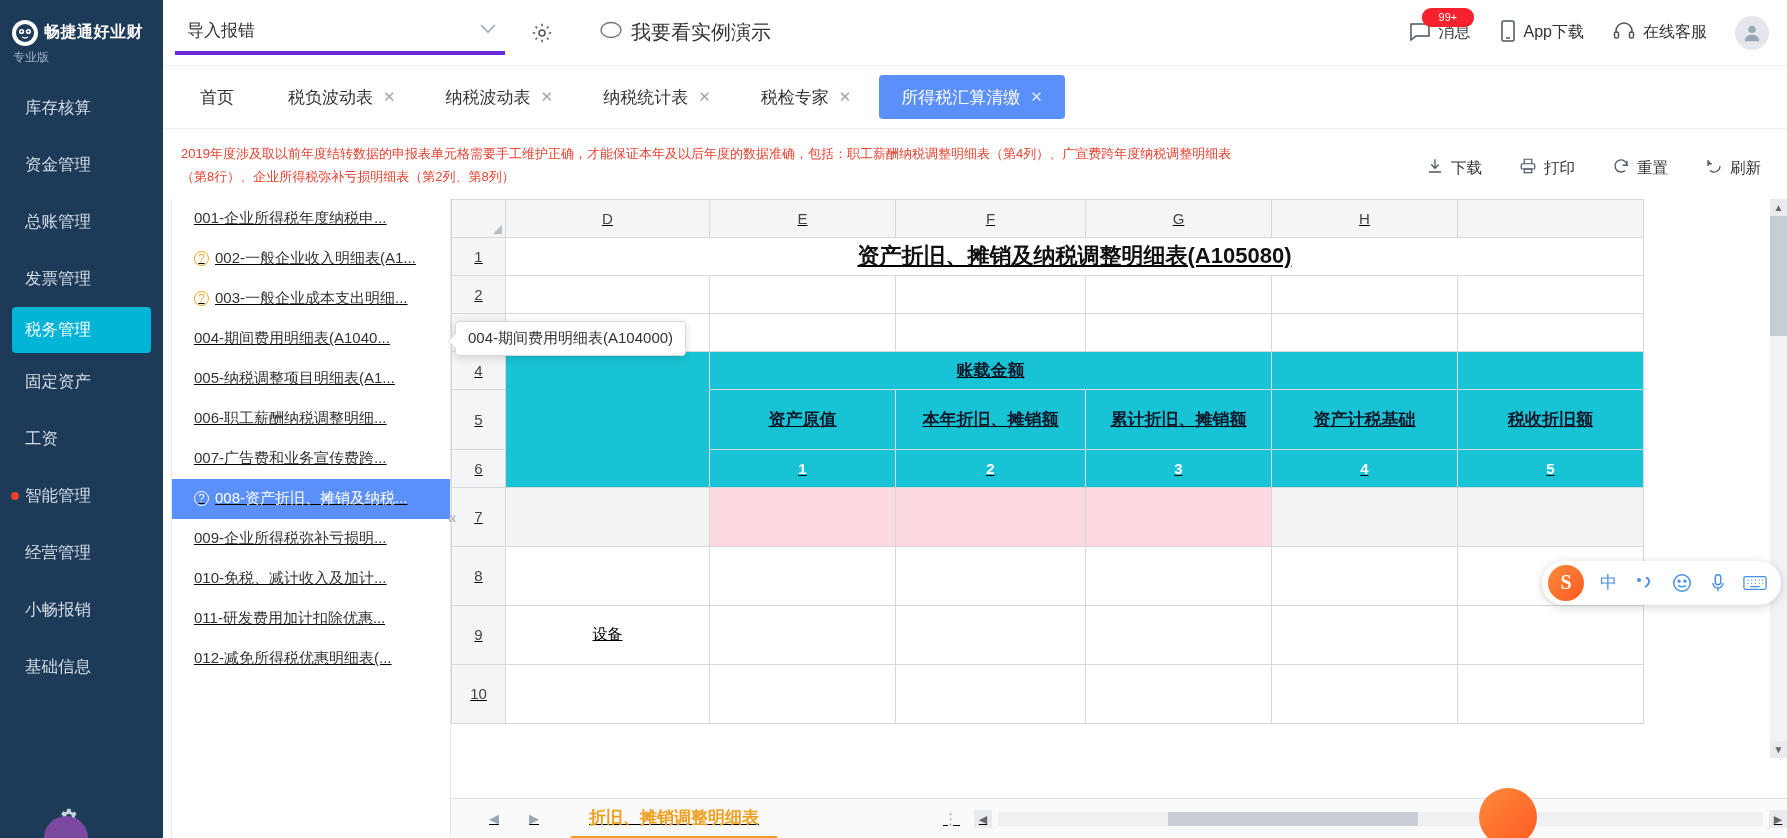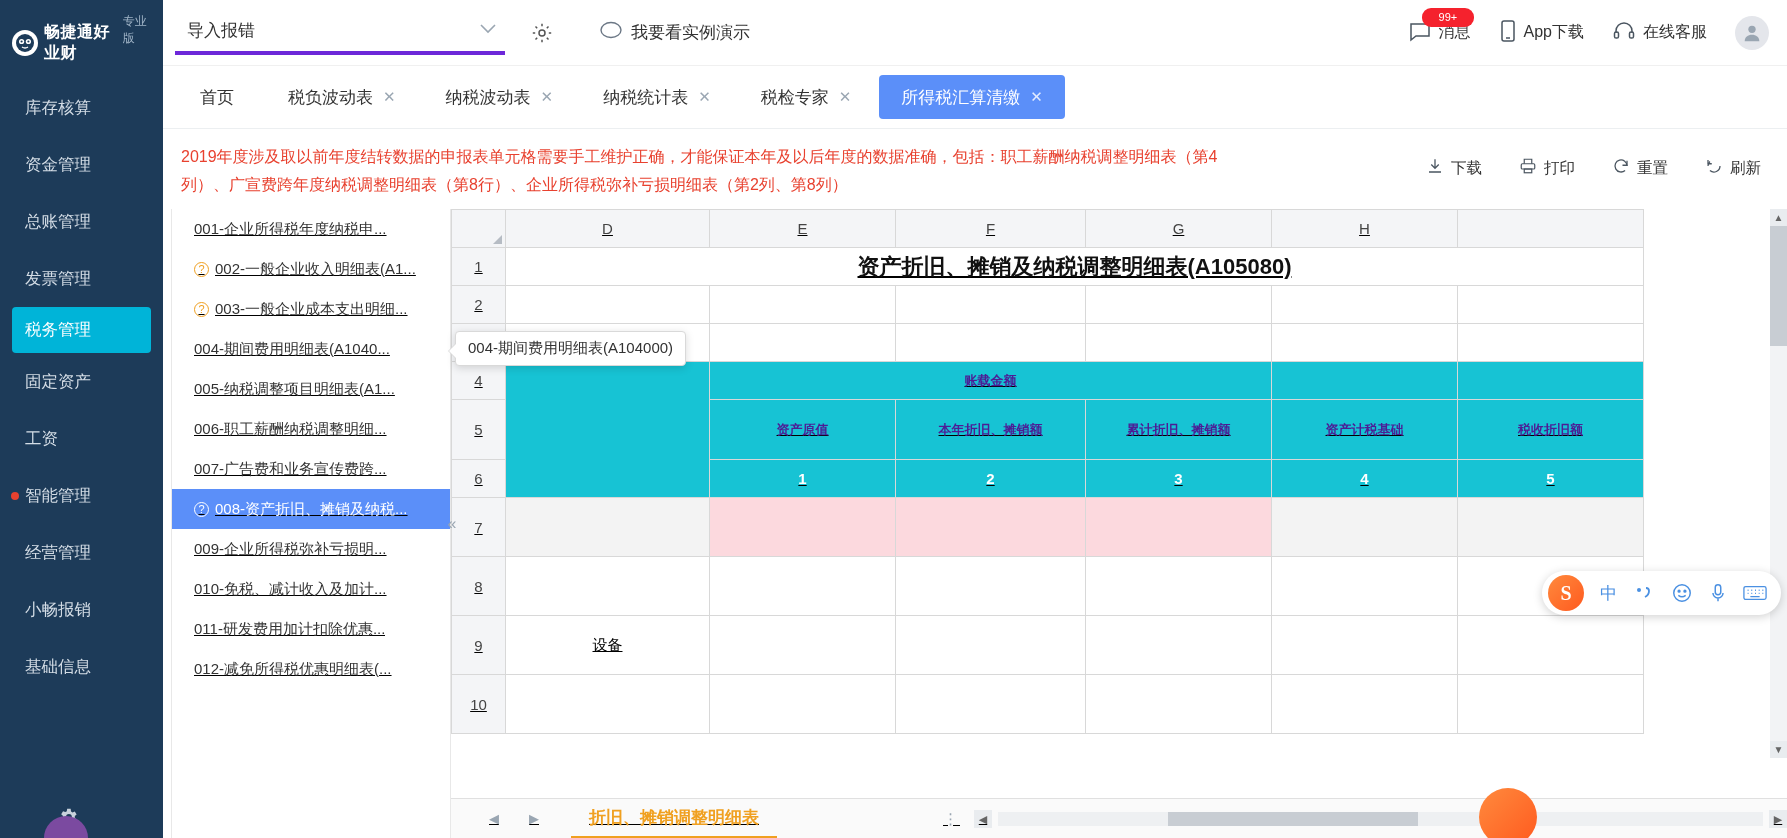--- a/index.html
+++ b/index.html
@@ -22,20 +22,21 @@
     height: 838px;
     background: #1d3b59;
     color: #c9d6e2;
     flex: 0 0 163px;
     position: relative;
   }
   .brand {
     height: 75px;
     padding: 10px 10px 0 12px;
     display: flex;
+    flex-direction: column;
     justify-content: center;
   }
   .brand-row { display: flex; align-items: center; gap: 6px; }
   .brand-logo {
     width: 26px; height: 26px; border-radius: 50%;
     background: #ffffff;
     display: flex; align-items: center; justify-content: center;
     flex: 0 0 26px;
   }
   .brand-logo svg { display: block; }
@@ -103,21 +104,21 @@
   .module-select .label { font-size: 17px; color: #333; flex: 1 1 auto; }
   .chev { color: #9aa6b2; font-size: 13px; }
   .gear-btn {
     margin-left: 22px; width: 30px; height: 30px;
     display: flex; align-items: center; justify-content: center;
     cursor: pointer;
   }
   .demo-link {
     margin-left: 42px;
     display: flex; align-items: center; gap: 8px;
-    font-size: 17px; color: #333; cursor: pointer;
+    font-size: 20px; color: #333; cursor: pointer;
   }
   .topbar-right {
     margin-left: auto;
     display: flex; align-items: center; gap: 28px;
   }
   .tb-item {
     display: flex; align-items: center; gap: 7px;
     font-size: 16px; color: #333; cursor: pointer;
     position: relative;
   }
@@ -159,21 +160,21 @@
   .tab.active .x { color: #e3ecff; }
 
   
   .notice-wrap {
     display: flex; align-items: flex-start;
     padding: 14px 18px 10px 18px;
     gap: 10px;
   }
   .notice {
     color: #e8412f;
-    font-size: 16px;
+    font-size: 13px;
     line-height: 1.75;
     flex: 1 1 auto;
     max-width: 1070px;
   }
   .actions {
     display: flex; align-items: center; gap: 37px;
     padding-top: 14px;
     margin-left: auto;
     padding-right: 8px;
   }
@@ -293,21 +294,21 @@
   }
   th.colhead {
     background: #f4f5f7 !important;
     color: #444; font-weight: normal; font-size: 15px;
     height: 26px;
   }
   td.rowhead {
     background: #f4f5f7 !important;
     color: #444; font-size: 15px; width: 54px;
   }
-  .cyan { background: #17c3d4 !important; color: #4c1d95; font-weight: bold; font-size: 13px; }
+  .cyan { background: #17c3d4 !important; color: #0f172a; font-weight: bold; font-size: 17px; }
   .cyan-sm { background: #17c3d4 !important; color: #fff; font-weight: bold; font-size: 15px; }
   .pink { background: #fcd9de !important; }
   .grayish { background: #f3f3f3 !important; }
   .title-cell { font-size: 22px; font-weight: bold; color: #111; }
   .leftish { text-align: left; padding-left: 6px; font-size: 15px; }
 
   
   .sheet-footer {
     height: 40px; flex: 0 0 40px;
     border-top: 1px solid #e0e0e0;

